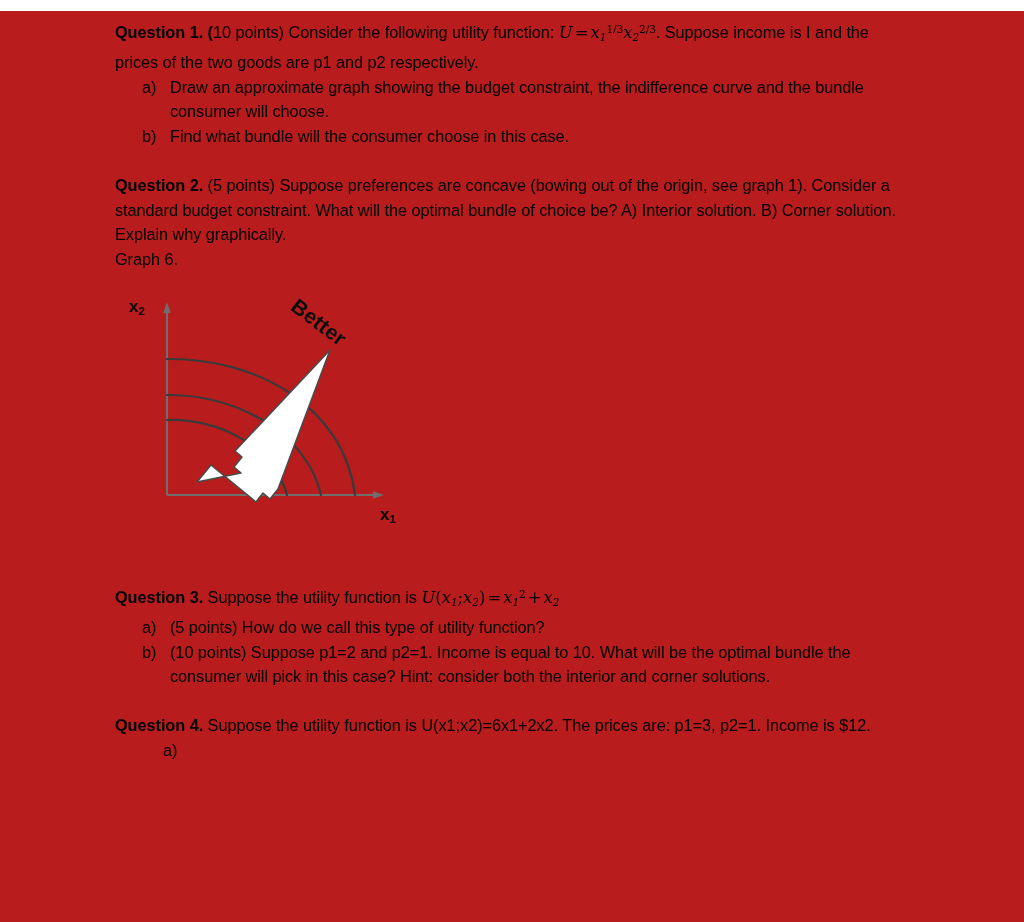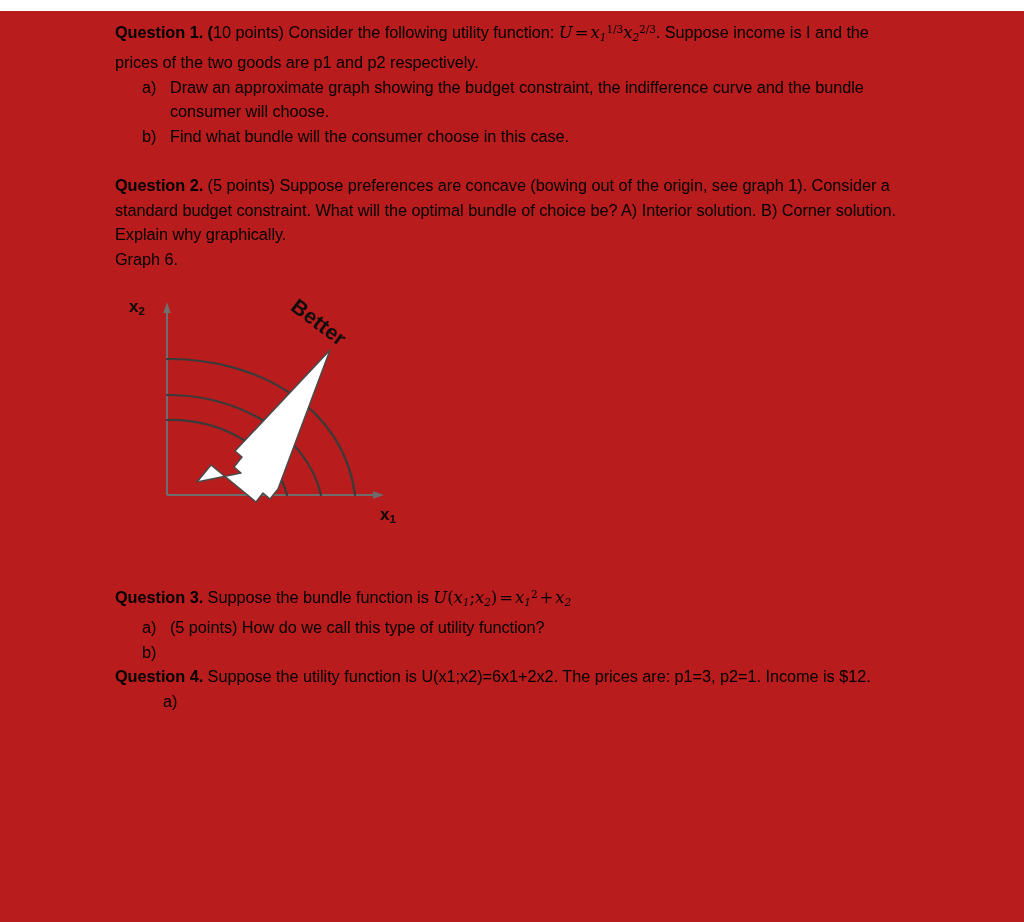--- a/index.html
+++ b/index.html
@@ -197,26 +197,26 @@
                  L 126 184
                  Z" fill="#ffffff" stroke="#4a4a4a" stroke-width="1.5" stroke-linejoin="round"></path>
       </g>
     </svg>
   </div>
 
   <div class="content" style="top: 571px;">
 
     <div class="qblock">
       <p class="qpara"><span class="qhead">Question 3.</span>
-        <span>Suppose the bundle function is</span>
+        <span>Suppose the utility function is</span>
         <span class="math"><span class="var">U</span><span class="paren">(</span><span class="var">x</span><sub>1</sub><span class="paren">;</span><span class="var">x</span><sub>2</sub><span class="paren">)</span><span class="op">=</span><span class="var">x</span><sub>1</sub><sup>2</sup><span class="op">+</span><span class="var">x</span><sub>2</sub></span></p>
 
       <ul class="sublist">
         <li><span class="marker">a)</span><span>(5 points) How do we call this type of utility function?</span></li>
-        <li><span class="marker">b)</span></li>
+        <li><span class="marker">b)</span><span>(10 points) Suppose p1=2 and p2=1. Income is equal to 10. What will be the optimal bundle the consumer will pick in this case? Hint: consider both the interior and corner solutions.</span></li>
       </ul>
     </div>
 
     <div class="spacer-para"></div>
 
     <div class="qblock">
       <p class="qpara"><span class="qhead">Question 4.</span>
         <span>Suppose the utility function is U(x1;x2)=6x1+2x2. The prices are: p1=3, p2=1. Income is $12.</span></p>
 
       <ul class="sublist deep">

